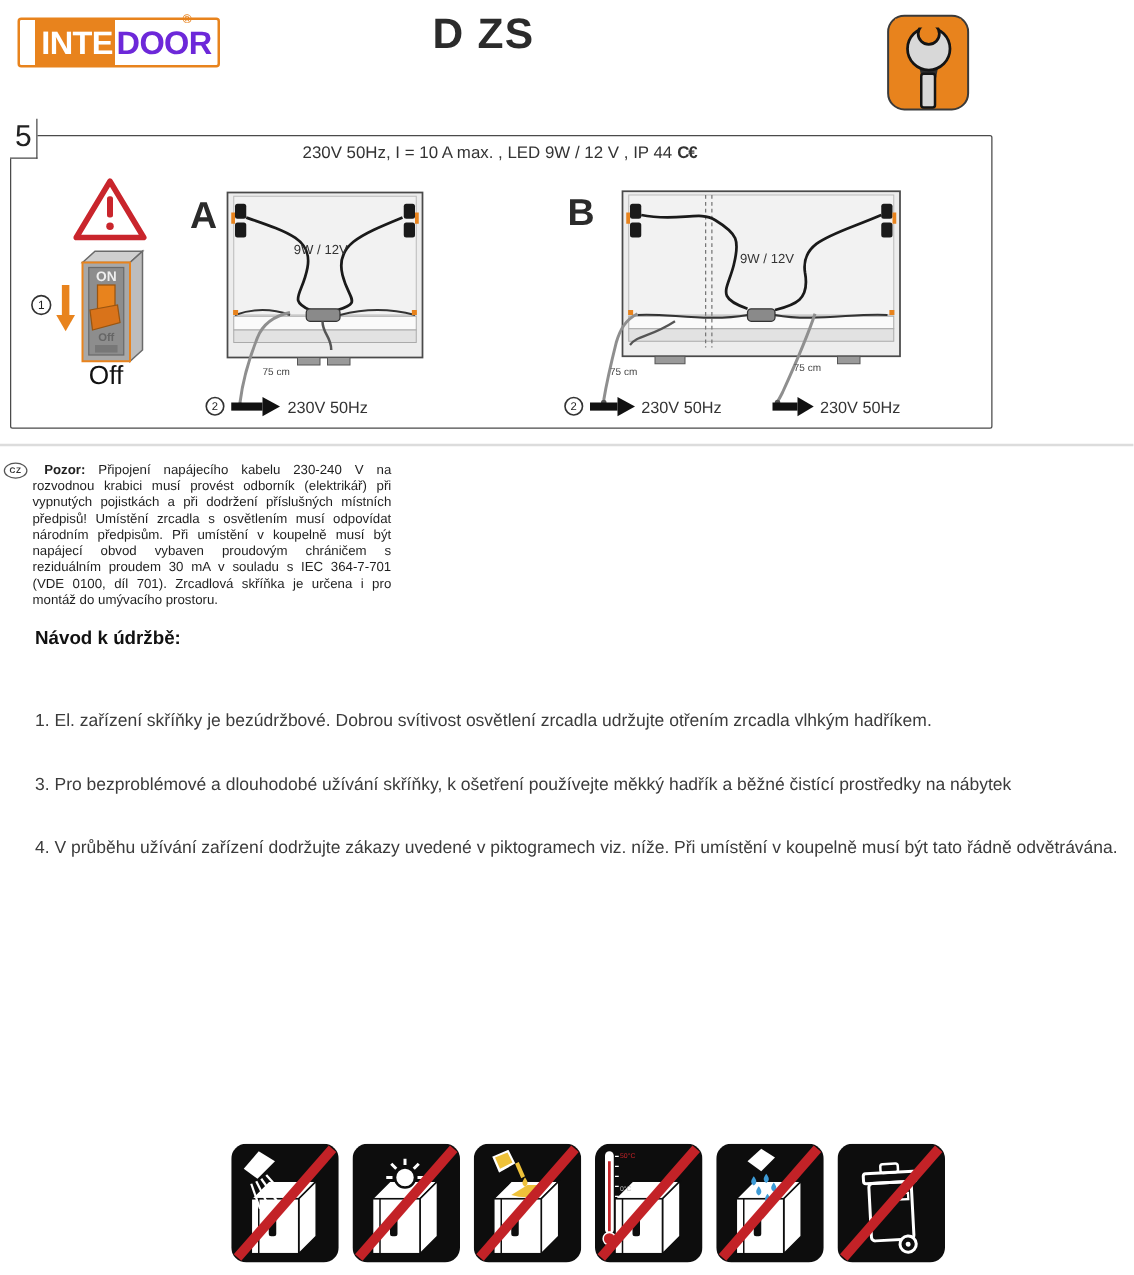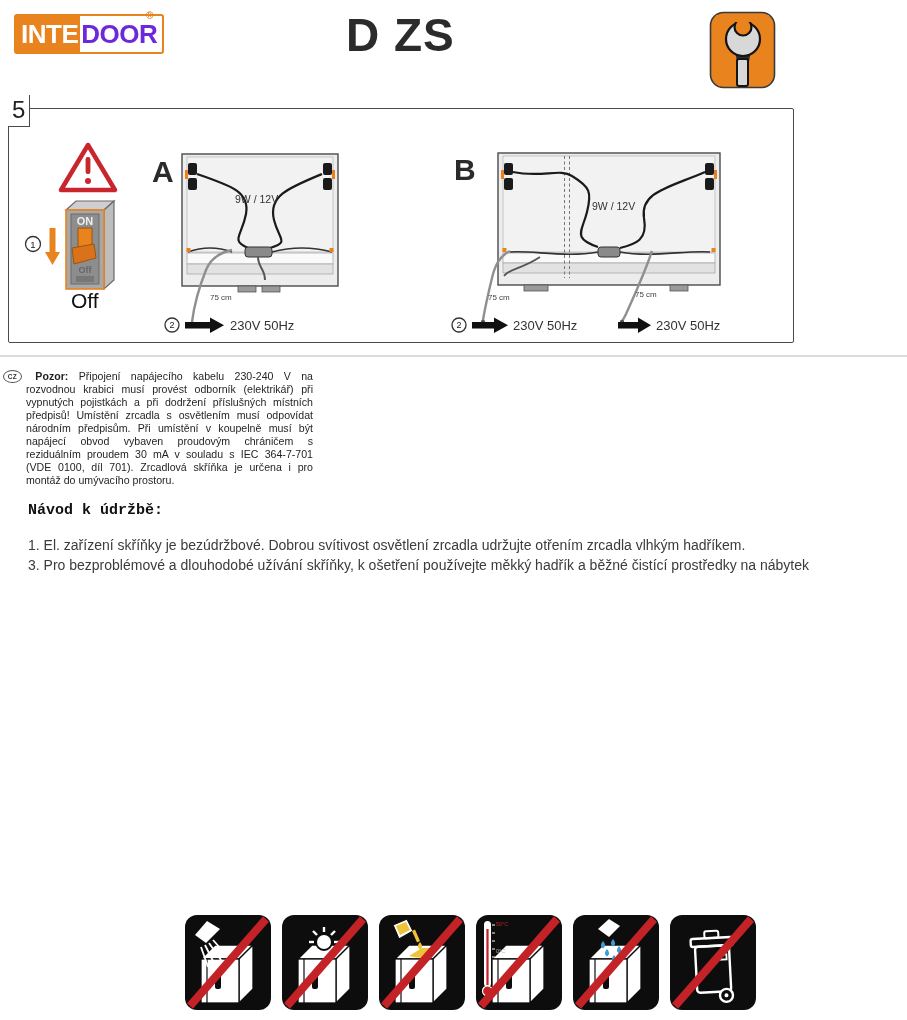--- a/index.html
+++ b/index.html
@@ -2,48 +2,48 @@
 <html><head>
 <meta charset="utf-8">
 <style>
   html,body{margin:0;padding:0;background:#fff;}
   #page{position:relative;width:907px;height:1020px;background:#fff;overflow:hidden;
         font-family:"Liberation Sans",sans-serif;color:#222;}
   .abs{position:absolute;}
 
   
   .logo{left:14px;top:14px;display:inline-flex;align-items:stretch;border:2px solid #E8831D;
-        border-radius:3px;height:36px;font-weight:700;font-size:26px;letter-spacing:-0.5px;}
+        border-radius:3px;height:36px;font-weight:700;font-size:26px;letter-spacing:-0.5px;padding-left:12px;}
   .logo .p1{background:#E8831D;color:#fff;padding:1px 2px 0 5px;display:flex;align-items:center;}
   .logo .p2{color:#6d28d9;padding:1px 5px 0 1px;display:flex;align-items:center;}
   .logo-reg{left:146px;top:10px;color:#E8831D;font-size:10px;font-weight:700;}
-  .page-title{left:346px;top:8px;font-size:46px;font-weight:700;color:#2b2b2b;letter-spacing:1px;}
+  .page-title{left:346px;top:8px;font-size:34px;font-weight:700;color:#2b2b2b;letter-spacing:1px;}
 
   
   .panel-box{left:8px;top:108px;width:784px;height:233px;border:1.5px solid #4a4a4a;border-radius:2px;background:#fff;}
   .panel-tab{left:8px;top:95px;width:22px;height:32px;background:#fff;border-right:1.5px solid #4a4a4a;
              border-bottom:1.5px solid #4a4a4a;z-index:3;font-size:24px;color:#222;
              padding:1px 0 0 4px;box-sizing:border-box;line-height:28px;}
   .spec-line{left:242px;top:114px;font-size:13.5px;color:#333;white-space:nowrap;}
   .ce{font-weight:700;letter-spacing:-1px;margin-left:4px;}
   .switch-caption{left:71px;top:289px;font-size:21px;color:#111;}
 
   .divider{left:0;top:355px;width:907px;height:2px;background:#dcdcdc;}
 
   
   .pozor{left:3px;top:359px;width:310px;font-size:10.6px;line-height:13px;text-align:justify;
          color:#1f1f1f;padding-left:23px;text-indent:-23px;box-sizing:border-box;}
   .cz-badge{display:inline-block;width:17px;height:11px;border:1px solid #555;border-radius:50%;
             font-size:6.5px;line-height:11px;text-align:center;text-indent:0;letter-spacing:.5px;
             color:#333;margin-right:3px;vertical-align:1px;font-weight:700;}
 
   
-  .maint-heading{left:28px;top:502px;font-size:15px;font-weight:700;color:#111;font-family:Liberation Mono, monospace;}
+  .maint-heading{left:28px;top:502px;font-size:15px;font-weight:700;color:#111;}
   .maint-list{left:28px;top:536px;width:878px;font-size:14px;line-height:19.5px;color:#3b3b3b;}
-  .mi{padding-left:19px;text-indent:-19px;}
+  .mi{padding-left:19px;text-indent:-19px;margin-top:31px;}
 
   
   .pictos{left:185px;top:915px;display:flex;gap:11px;}
   svg text{font-family:"Liberation Sans",sans-serif;}
 </style>
 </head>
 <body>
 
 <div id="page">
 
@@ -58,20 +58,23 @@
     <rect x="1.5" y="1.5" width="64" height="75" rx="13" fill="#E8831D" stroke="#3a3a3a" stroke-width="1.6"></rect>
     <polygon points="26,40 42,40 39,56 29,56" fill="#2e2e2e"></polygon>
     <rect x="28" y="48" width="11" height="27" rx="2" fill="#D8D8D8" stroke="#141414" stroke-width="2"></rect>
     <circle cx="34" cy="28" r="17" fill="#D8D8D8" stroke="#141414" stroke-width="2.2"></circle>
     <circle cx="34" cy="16" r="8.5" fill="#E8831D" stroke="#141414" stroke-width="2.2"></circle>
     <rect x="7" y="4" width="53" height="7" fill="#E8831D"></rect>
   </svg>
 
   <div class="abs panel-box"></div>
   <div class="abs panel-tab">5</div>
+  <div class="abs spec-line">
+    <span>230V 50Hz, I = 10 A max. , LED 9W / 12 V , IP 44</span><span class="ce">C€</span>
+  </div>
 
   <svg class="abs" style="left:57px;top:140px;" width="62" height="56" viewBox="0 0 62 56">
     <path d="M31 5 L58 50 L4 50 Z" fill="#fff" stroke="#C9252C" stroke-width="4.5" stroke-linejoin="round"></path>
     <rect x="28.6" y="17" width="4.8" height="17" rx="2" fill="#C9252C"></rect>
     <circle cx="31" cy="41" r="3" fill="#C9252C"></circle>
   </svg>
 
   <svg class="abs" style="left:22px;top:198px;" width="98" height="95" viewBox="0 0 98 95">
     <polygon points="44,12 54,3 92,3 82,12" fill="#cfcfcf" stroke="#6a6a6a" stroke-width="1.2"></polygon>
     <polygon points="82,12 92,3 92,82 82,91" fill="#bdbdbd" stroke="#6a6a6a" stroke-width="1.2"></polygon>
@@ -182,20 +185,21 @@
   <p class="abs pozor">
     <span class="cz-badge">CZ</span>
     <b>Pozor:</b>
     <span>Připojení napájecího kabelu 230-240 V na rozvodnou krabici musí provést odborník (elektrikář) při vypnutých pojistkách a při dodržení příslušných místních předpisů! Umístění zrcadla s osvětlením musí odpovídat národním předpisům. Při umístění v koupelně musí být napájecí obvod vybaven proudovým chráničem s reziduálním proudem 30 mA v souladu s IEC 364-7-701 (VDE 0100, díl 701). Zrcadlová skříňka je určena i pro montáž do umývacího prostoru.</span>
   </p>
 
   <div class="abs maint-heading">Návod k údržbě:</div>
   <div class="abs maint-list">
     <div class="mi">1. El. zařízení skříňky je bezúdržbové. Dobrou svítivost osvětlení zrcadla udržujte otřením zrcadla vlhkým hadříkem.</div>
     <div class="mi">3. Pro bezproblémové a dlouhodobé užívání skříňky, k ošetření používejte měkký hadřík a běžné čistící prostředky na nábytek</div>
+    <div class="mi">4. V průběhu užívání zařízení dodržujte zákazy uvedené v piktogramech viz. níže. Při umístění v koupelně musí být tato řádně odvětrávána.</div>
   </div>
 
   <svg width="0" height="0" style="position:absolute" aria-hidden="true">
     <defs>
       <g id="pg-bg">
           <rect x="0" y="0" width="86" height="95" rx="12" fill="#0d0d0d"></rect>
         </g>
       <g id="pg-cabinet">
         <polygon points="16,44 30,30 68,30 54,44" fill="#fff" stroke="#0d0d0d" stroke-width="1.3"></polygon>
         <polygon points="54,44 68,30 68,74 54,88" fill="#fff" stroke="#0d0d0d" stroke-width="1.3"></polygon>

